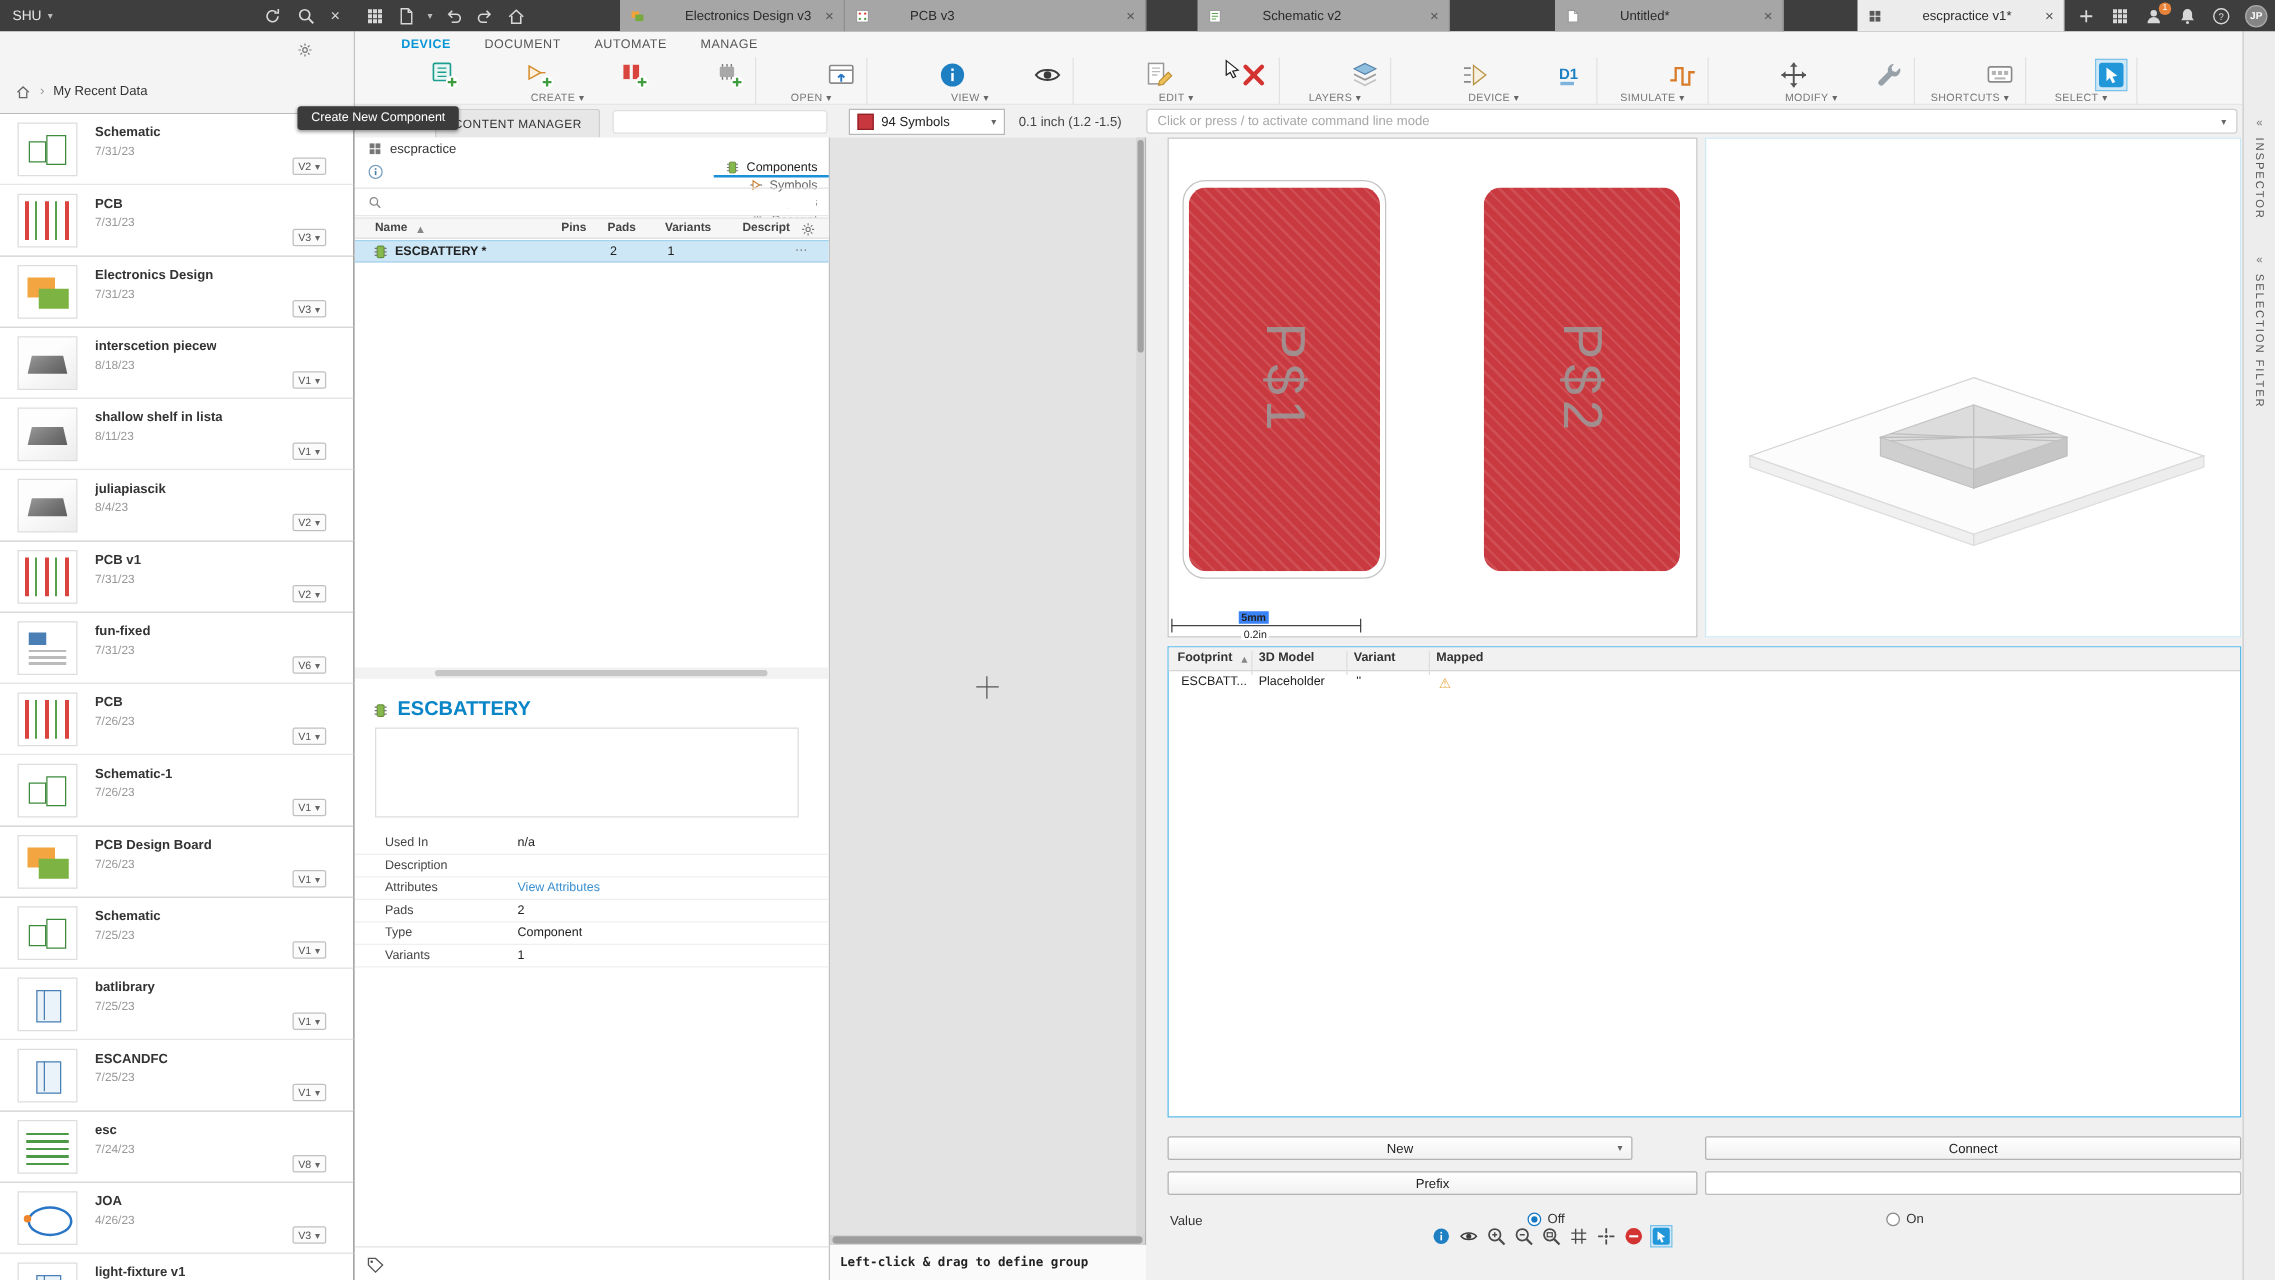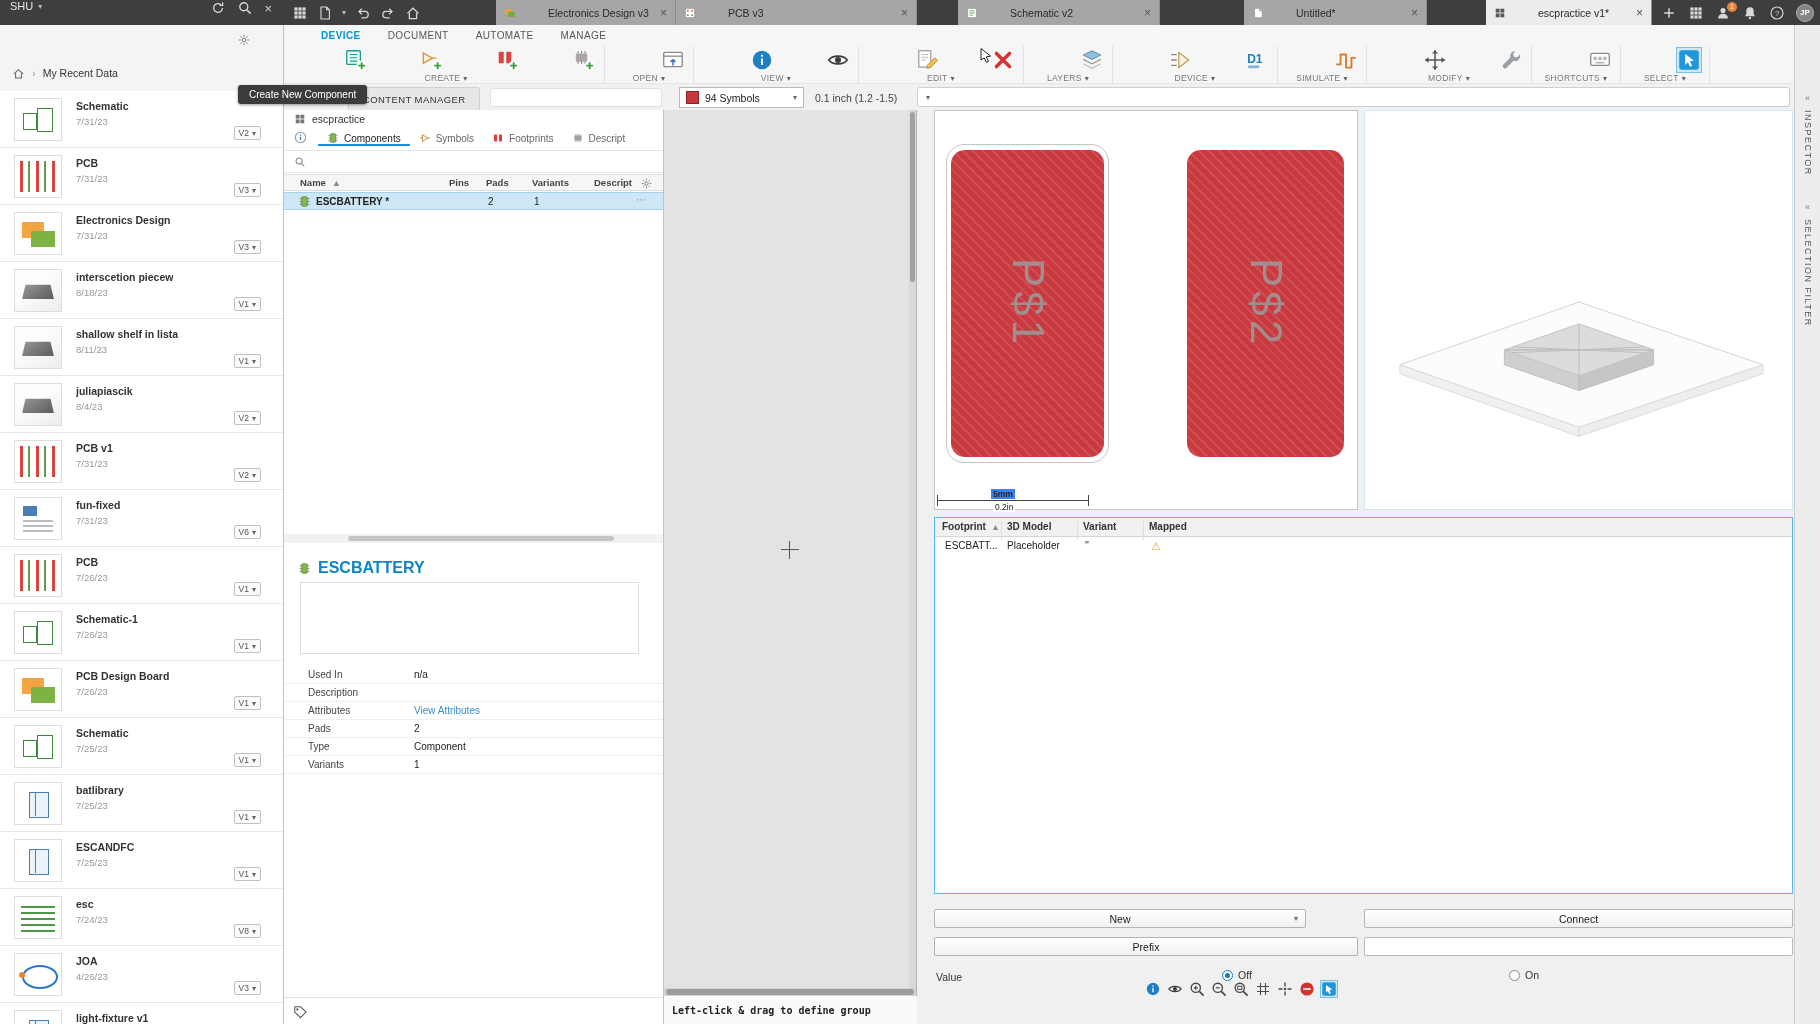--- a/index.html
+++ b/index.html
@@ -5,21 +5,21 @@
   * { margin:0; padding:0; box-sizing:border-box; }
   html,body { width:1820px; height:1024px; overflow:hidden; }
   body { font-family:"Liberation Sans", sans-serif; font-size:11px; color:#333; background:#f0f0f0; position:relative; }
   .svgicon { display:inline-flex; width:20px; height:20px; flex:none; align-items:center; justify-content:center; }
   .svgicon svg { width:100%; height:100%; display:block; }
   .i12 { width:12px; height:12px; } .i13 { width:13px; height:13px; } .i14 { width:14px; height:14px; } .i16 { width:16px; height:16px; }
   .caret { font-size:8px; color:#666; }
 
   
   #topbar { position:absolute; left:0; top:0; width:1820px; height:25px; background:#3e3e3e; z-index:5; }
-  .tb-left { position:absolute; left:0; top:0; width:284px; height:25px; display:flex; align-items:flex-start; }
+  .tb-left { position:absolute; left:0; top:0; width:284px; height:25px; display:flex; align-items:center; }
   .appmenu { color:#e6e6e6; font-size:11px; margin-left:10px; display:flex; gap:5px; align-items:center; }
   .appmenu .caret { color:#bbb; }
   .tb-left-icons { margin-left:auto; margin-right:12px; display:flex; gap:11px; align-items:center; }
   .tb-ic { width:16px; height:16px; display:inline-flex; color:#d8d8d8; align-items:center; justify-content:center; }
   .xchar { font-size:13px; color:#d8d8d8; }
   .tb-docicons { position:absolute; left:292px; top:0; height:25px; display:flex; gap:9px; align-items:center; }
   .tb-tabs { position:absolute; left:496px; top:0; height:25px; display:flex; align-items:stretch; }
   .doctab { display:flex; align-items:center; gap:6px; padding:0 8px; background:#a6a6a6; color:#2a2a2a; font-size:10.5px; border-right:1px solid #8e8e8e; }
   .doctab.active { background:#ececec; }
   .doctab:nth-child(1){width:180px} .doctab:nth-child(2){width:241px}
@@ -80,21 +80,21 @@
   .layer-select .caret { margin-left:auto; }
   .grid-info { position:absolute; left:531px; top:8px; font-size:10.5px; color:#444; white-space:nowrap; }
   .cmdline { position:absolute; left:633px; top:3px; width:873px; height:20px; background:#fff; border:1px solid #cfcfcf; border-radius:3px; display:flex; align-items:center; padding:0 8px; }
   .cmdline input { flex:1; border:none; outline:none; font-size:10.5px; color:#333; font-family:inherit; background:transparent; }
   .cmdline input::placeholder { color:#a8a8a8; }
 
   
   #cmpanel { position:absolute; left:284px; top:110px; width:380px; bottom:0; background:#fff; border-right:1px solid #c2c2c2; }
   .cm-title { position:absolute; left:0; top:0; height:18px; display:flex; gap:6px; align-items:center; padding-left:10px; font-size:10.5px; color:#333; }
   .cm-info { position:absolute; left:10px; top:21px; }
-  .cm-tabs { position:absolute; left:34px; top:18px; height:22px; right:0; display:flex; align-items:center; }
+  .cm-tabs { position:absolute; left:34px; top:18px; height:22px; right:0; display:flex; align-items:flex-end;flex-direction:column; }
   .cmtab { display:flex; gap:5px; align-items:center; padding:0 9px; font-size:10px; color:#666; border-bottom:2px solid transparent; }
   .cmtab.active { color:#222; border-bottom-color:#1a90d9; }
   .cm-tabs-border { position:absolute; left:0; top:40px; width:100%; height:0; border-bottom:1px solid #e4e4e4; }
   .cm-search { position:absolute; left:0; top:41px; width:100%; height:22px; border-bottom:1px solid #e8e8e8; display:flex; align-items:center; padding:0 10px; gap:6px; }
   .cm-search input { flex:1; border:none; outline:none; font-size:10px; font-family:inherit; }
   .cm-thead { position:absolute; left:0; top:64px; width:100%; height:17px; background:#f6f6f6; border-top:1px solid #e4e4e4; border-bottom:1px solid #ddd; font-size:9.5px; font-weight:bold; color:#444; }
   .cm-thead span { position:absolute; top:2px; }
   .th-name{left:16px} .th-sort{left:50px; color:#888} .th-pins{left:165px} .th-pads{left:202px} .th-variants{left:248px} .th-desc{left:310px}
   .th-gear{position:absolute; left:356px; top:1px;}
   .cm-row { position:absolute; left:0; top:82px; width:100%; height:18px; font-size:10px; color:#222; }
@@ -730,20 +730,21 @@
   <div id="subrow">
     <div class="cm-tab">CONTENT MANAGER</div>
     <div class="cm-band"></div>
     <div class="layer-select">
       <span class="swatch" style="background: rgb(200, 55, 61);"></span>
       <span>94 Symbols</span>
       <span class="caret">▾</span>
     </div>
     <div class="grid-info">0.1 inch (1.2 -1.5)</div>
     <div class="cmdline">
+      <input placeholder="Click or press / to activate command line mode" style="">
       <span class="caret">▾</span>
     </div>
   </div>
 
   <div id="cmpanel">
     <div class="cm-title">
       <span class="svgicon i12">
           <svg viewBox="0 0 14 14">
             <g fill="#777">
               <rect x="2" y="2" width="4.5" height="4.5"></rect>

